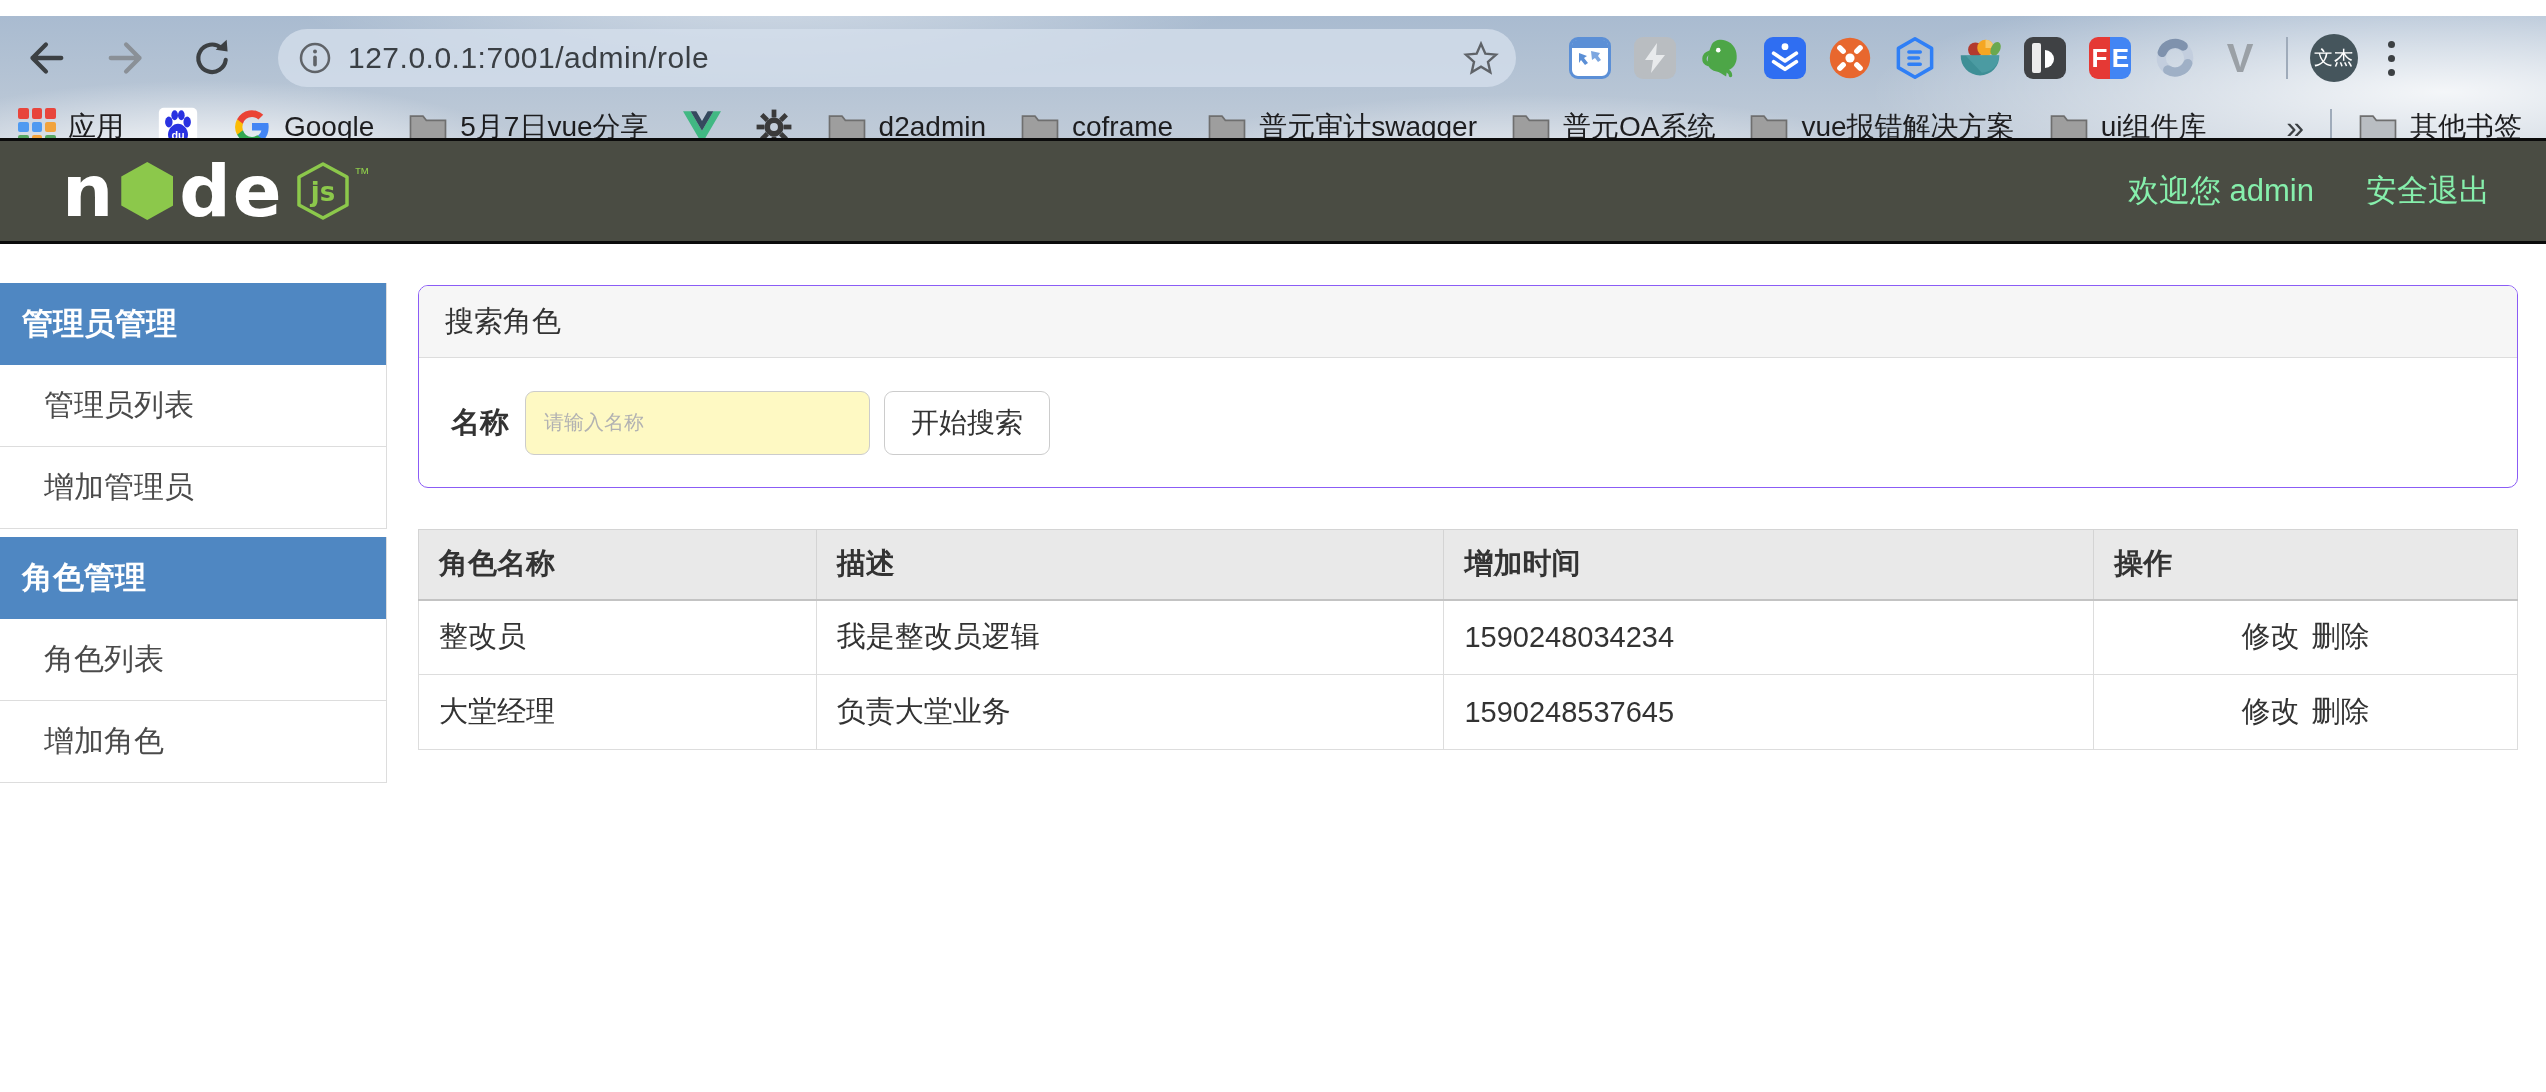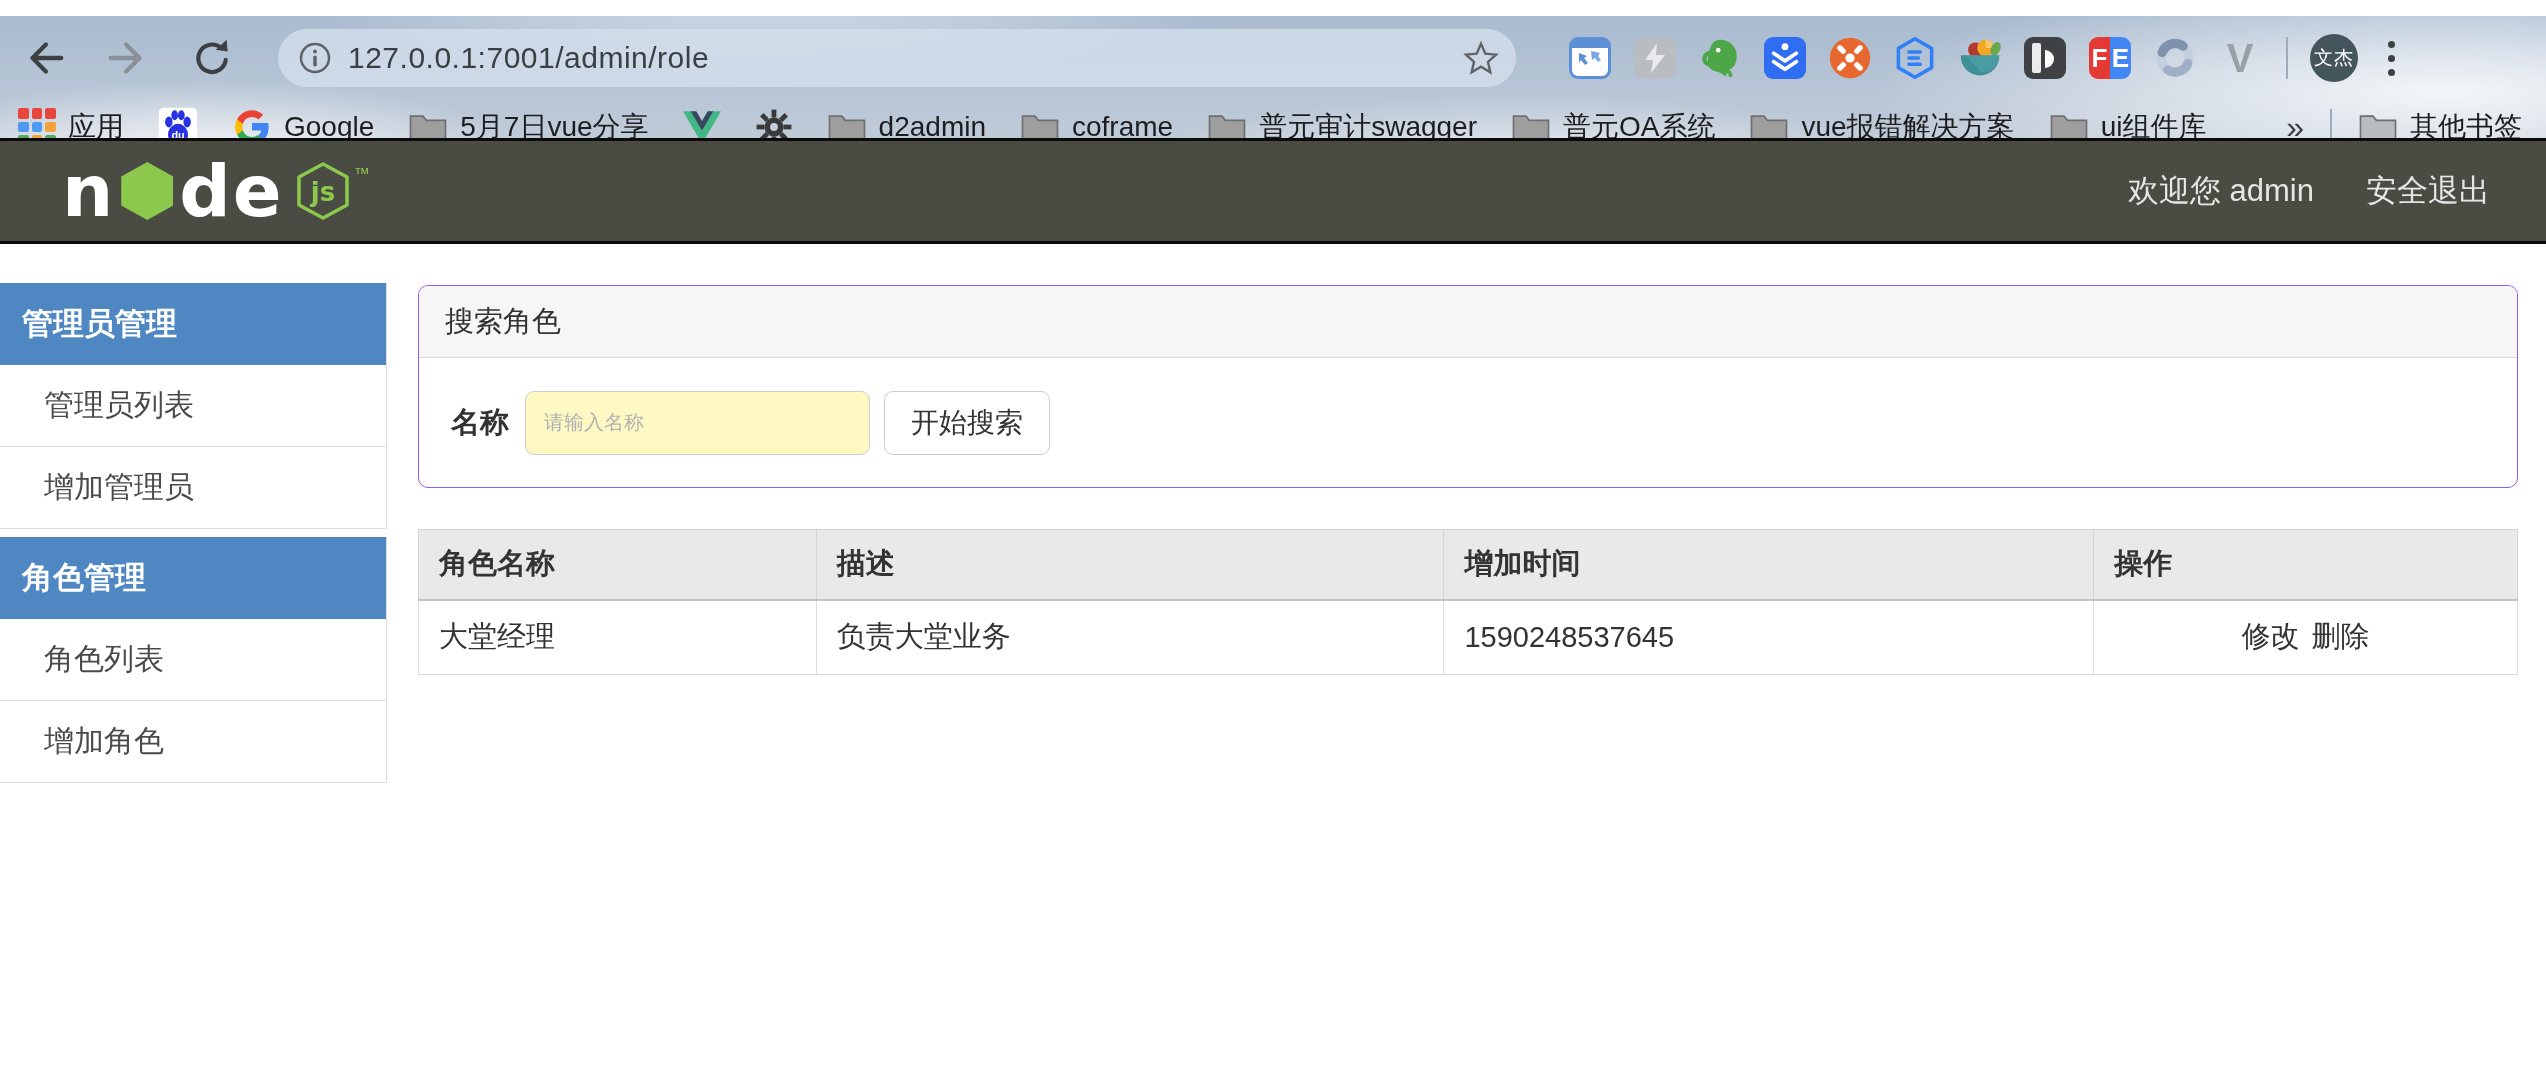--- a/index.html
+++ b/index.html
@@ -66,21 +66,21 @@
     background:#4a4c43; border-top:3px solid #0b0b0b; border-bottom:3px solid #0b0b0b;
     display:flex; align-items:center;
   }
   .node-logo { display:flex; align-items:center; margin-left:62px; height:64px; }
   .nl-letter { color:#fff; font-weight:bold; font-size:72px; line-height:58px; font-family:"DejaVu Sans",sans-serif; letter-spacing:2px; }
   .nl-hex { width:52px; height:58px; background:#8cc84b; margin:0 6px;
             clip-path:polygon(50% 0%,100% 25%,100% 75%,50% 100%,0% 75%,0% 25%); }
   .nl-badge { margin-left:10px; }
   .nl-tm { color:#8cc84b; font-size:16px; margin:-34px 0 0 2px; }
   .hdr-right { margin-left:auto; display:flex; align-items:center; gap:52px; margin-right:56px; }
-  .hdr-welcome, .hdr-logout { color:#e5e5e5; font-size:31px; }
+  .hdr-welcome, .hdr-logout { color:#86efac; font-size:31px; }
   .hdr-logout { cursor:pointer; }
 
   
   .sidebar { position:absolute; left:0; top:283px; width:387px; }
   .menu-group { border-right:1px solid #ddd; margin-bottom:8px; }
   .menu-head { height:82px; background:#4f87c2; color:#fff; font-size:31px; font-weight:bold;
                display:flex; align-items:center; padding-left:22px; cursor:pointer; }
   .menu-item { height:82px; background:#fff; color:#4a4a4a; font-size:30px;
                display:flex; align-items:center; padding-left:44px; border-bottom:1px solid #ddd; cursor:pointer; }
 
@@ -414,20 +414,28 @@
     <thead>
       <tr>
         <th class="col-name">角色名称</th>
         <th class="col-desc">描述</th>
         <th class="col-time">增加时间</th>
         <th class="col-ops">操作</th>
       </tr>
     </thead>
     <tbody>
       <tr>
+        <td>整改员</td>
+        <td>我是整改员逻辑</td>
+        <td>1590248034234</td>
+        <td class="td-ops">
+          <span class="op-link">修改</span><span class="op-link">删除</span>
+        </td>
+      </tr>
+      <tr>
         <td>大堂经理</td>
         <td>负责大堂业务</td>
         <td>1590248537645</td>
         <td class="td-ops">
           <span class="op-link">修改</span><span class="op-link">删除</span>
         </td>
       </tr>
     </tbody>
   </table>
 </div>

